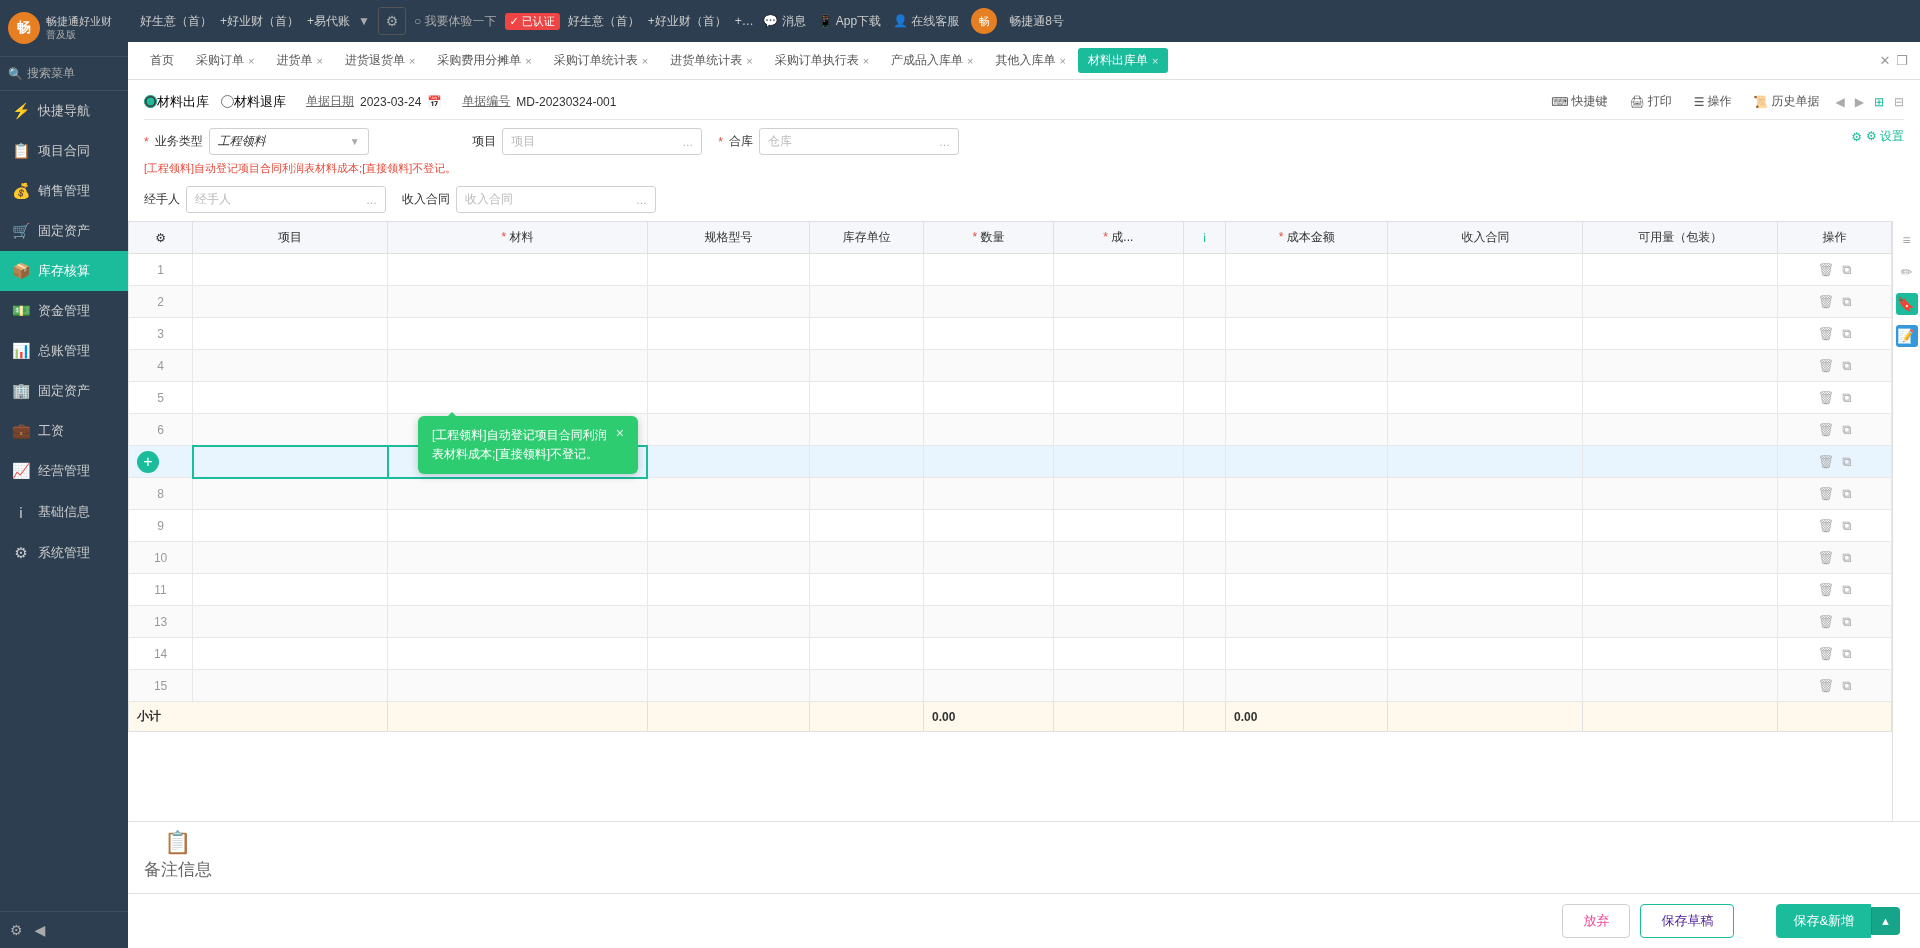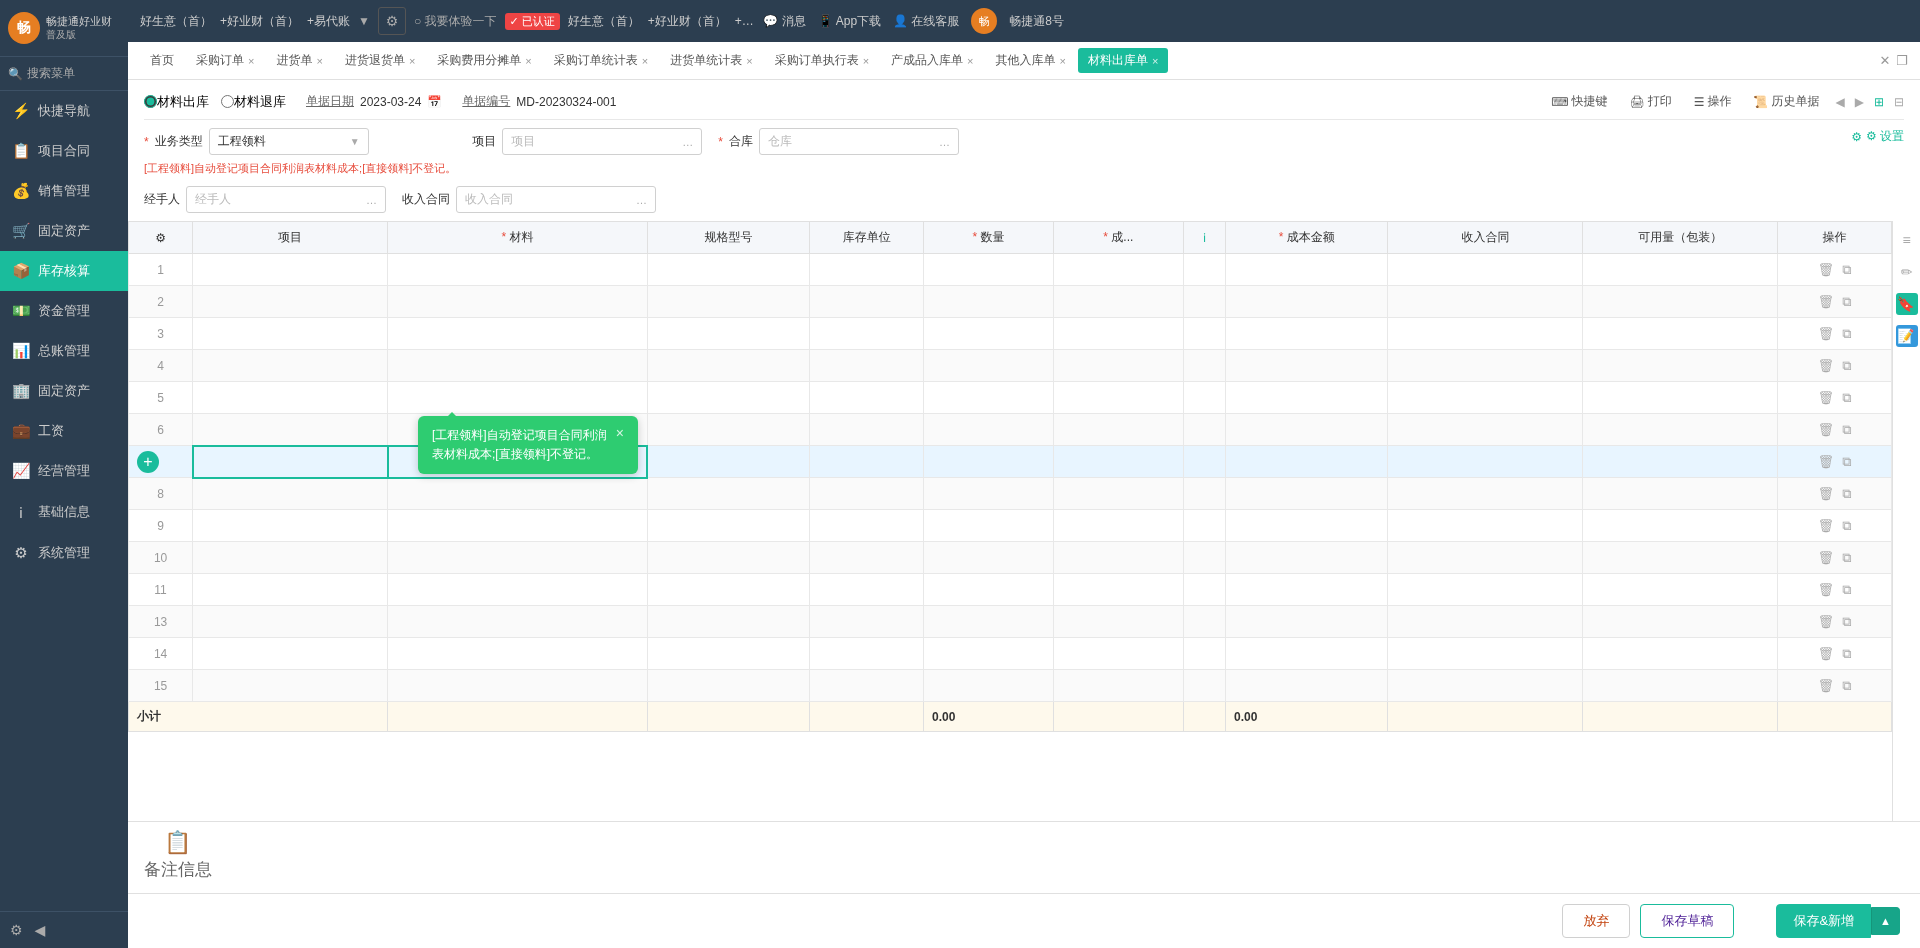--- a/index.html
+++ b/index.html
@@ -142,21 +142,21 @@
       border-radius: 3px;
       padding: 4px 8px;
       font-size: 12px;
       min-width: 120px;
       color: #333;
       background: #fff;
       display: flex; align-items: center; justify-content: space-between;
       gap: 4px;
       cursor: pointer;
     }
-    .field-input.has-value { color: #333; }
+    .field-input.has-value { color: #333; font-style: italic; }
     .field-input .dropdown-arrow { color: #aaa; font-size: 10px; }
     .field-input .ellipsis-btn { color: #aaa; font-size: 11px; }
 
     
     .table-container {
       flex: 1;
       overflow: auto;
       background: #fff;
       margin: 0;
       position: relative;
@@ -273,21 +273,21 @@
       gap: 10px;
       flex-shrink: 0;
     }
     .btn {
       padding: 7px 20px;
       border-radius: 4px;
       border: 1px solid #d0d0d0;
       cursor: pointer;
       font-size: 13px;
     }
-    .btn-default { background: #fff; color: #c2410c; }
+    .btn-default { background: #fff; color: #ec4899; }
     .btn-primary { background: #1abc9c; color: #fff; border-color: #1abc9c; }
     .btn-split {
       display: flex; align-items: center; padding-left: 32px;
     }
     .btn-split-main { background: #1abc9c; color: #fff; border: 1px solid #1abc9c; border-radius: 4px 0 0 4px; padding: 7px 16px; cursor: pointer; font-size: 13px; }
     .btn-split-arrow { background: #17a589; color: #fff; border: 1px solid #17a589; border-radius: 0 4px 4px 0; padding: 7px 8px; cursor: pointer; font-size: 11px; border-left: 1px solid #15967a; }
 
     
     .popover {
       position: absolute;

